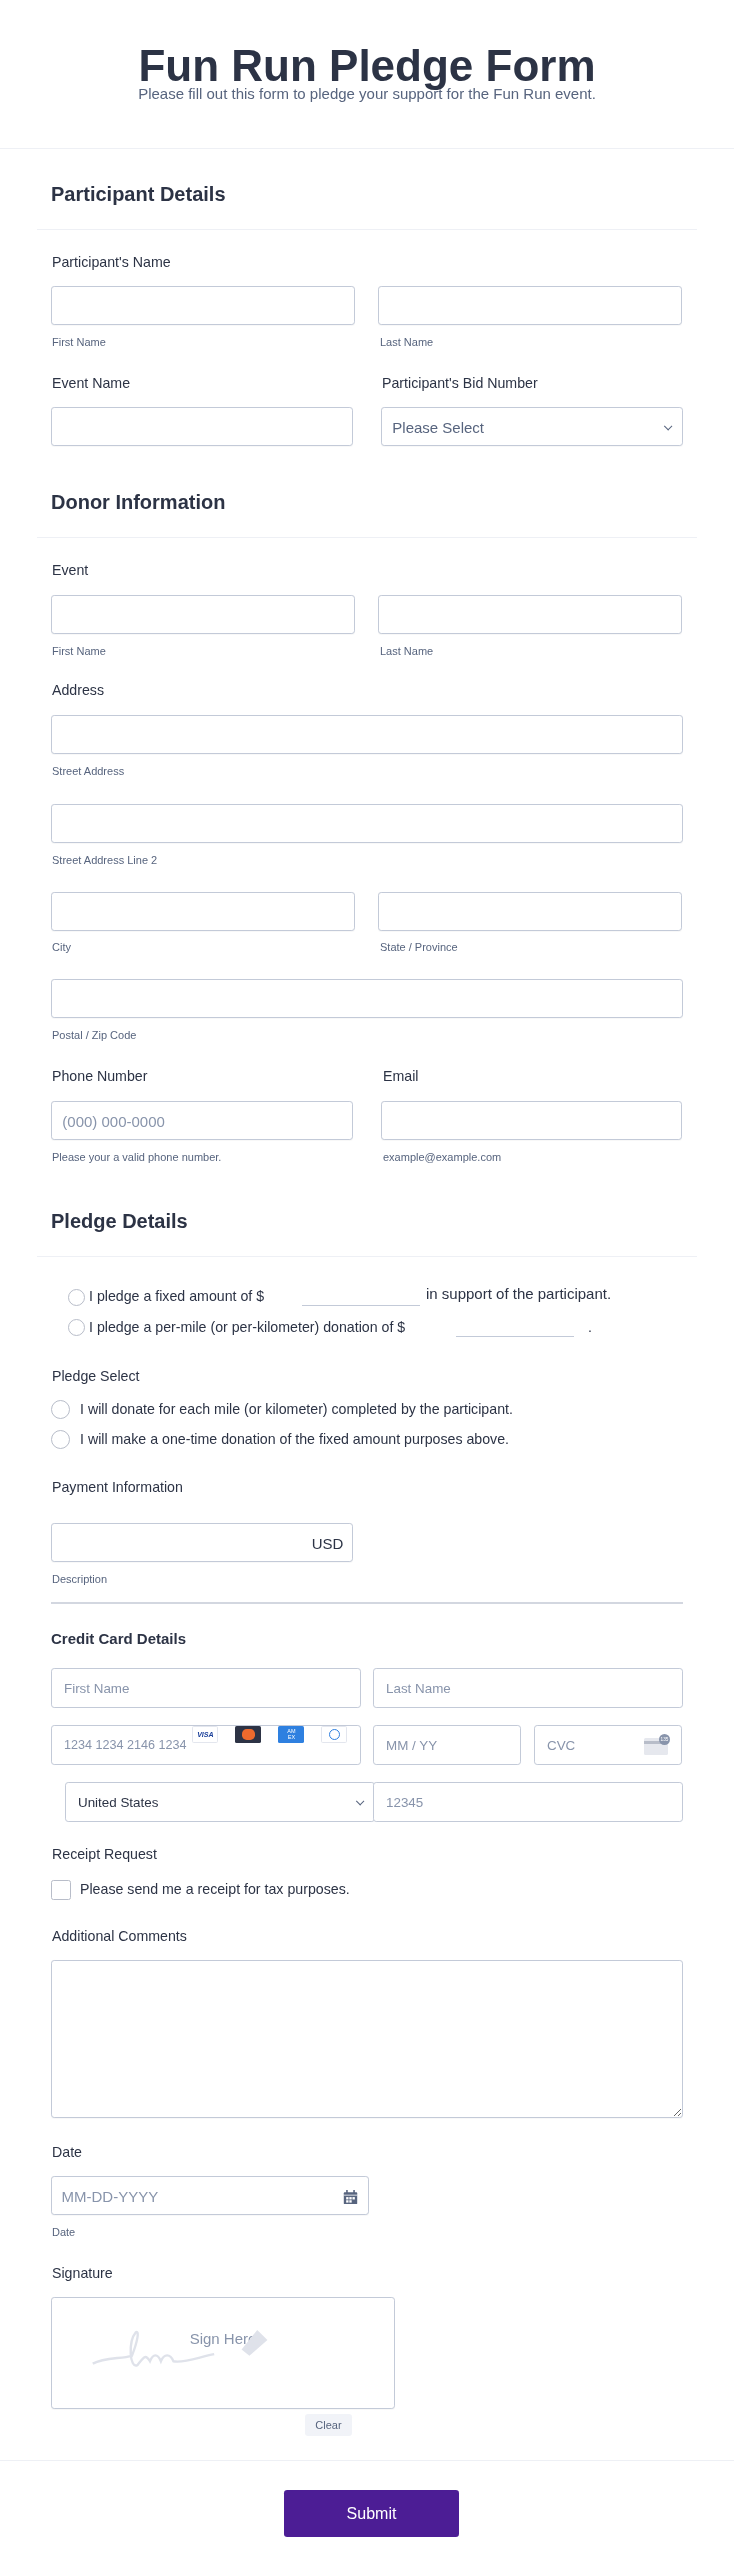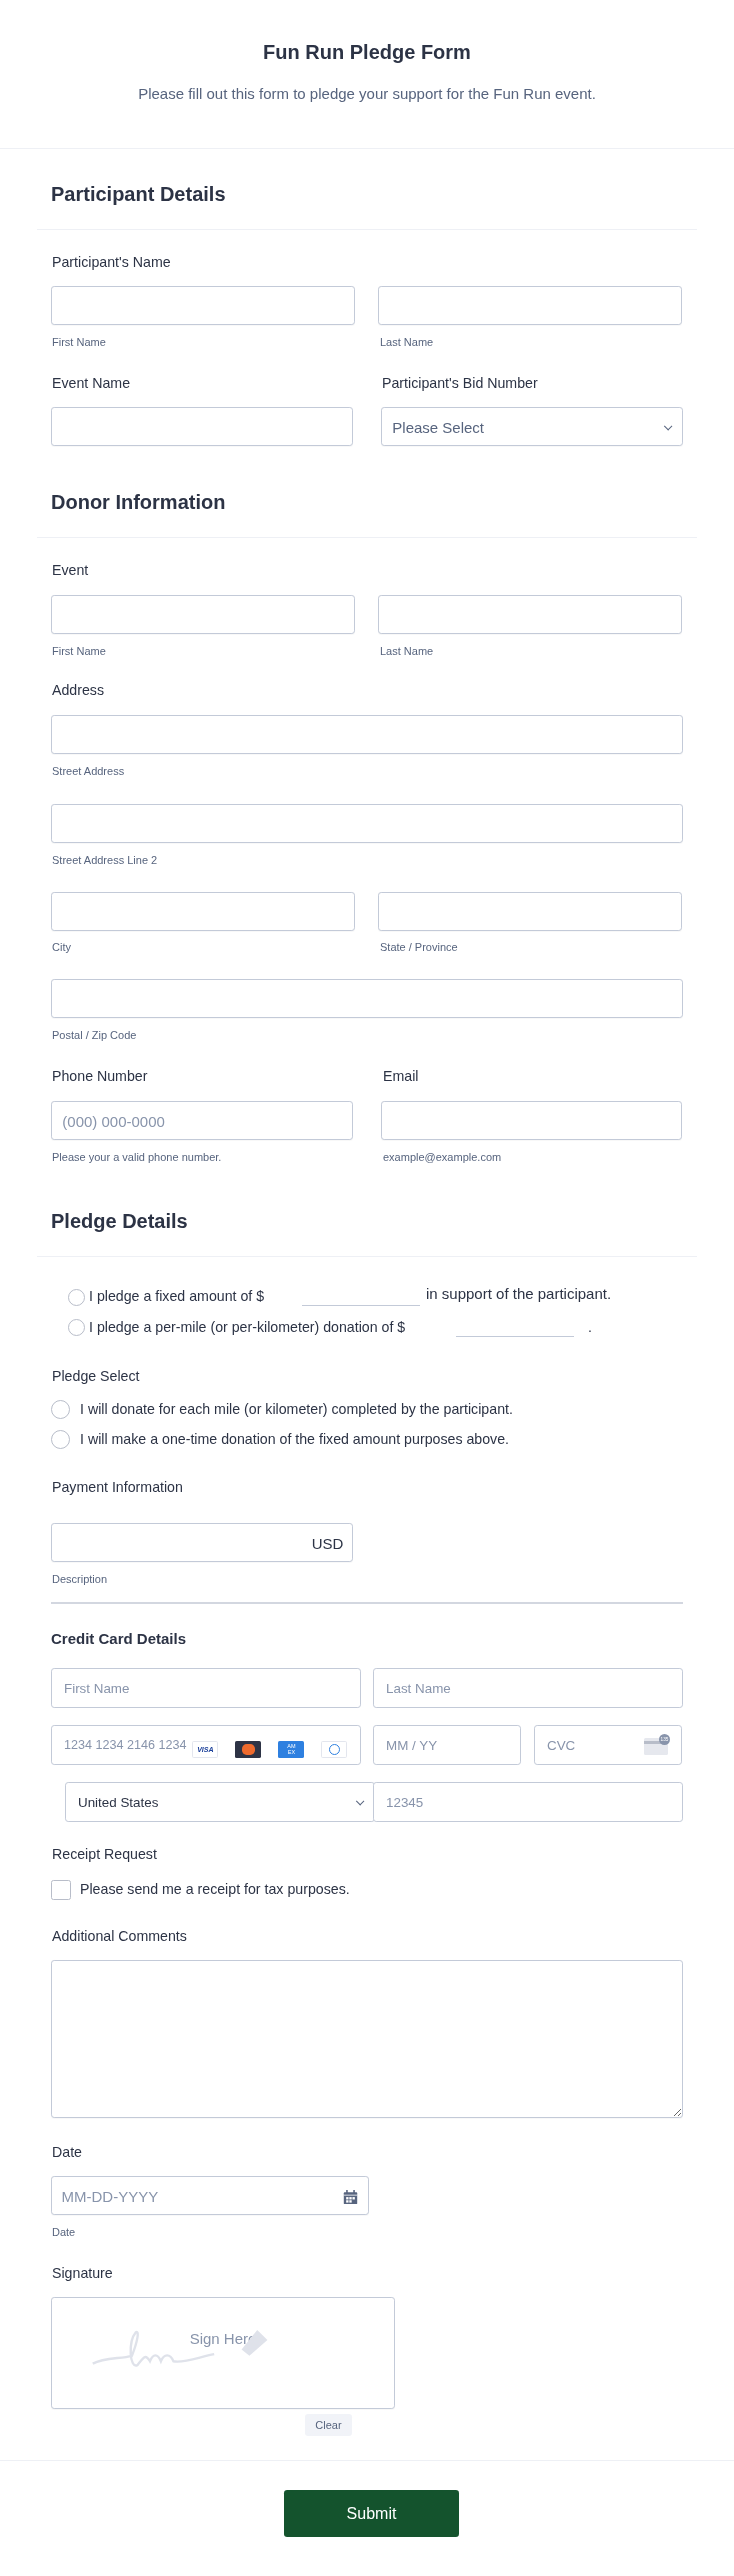--- a/index.html
+++ b/index.html
@@ -1,36 +1,36 @@
 <!DOCTYPE html>
 <html style="font-size:12.6px"><head>
 <meta charset="utf-8">
 <style>
   * { box-sizing: border-box; margin: 0; padding: 0; }
   html, body { width: 734px; background: #ffffff; }
   body { font-family: "Liberation Sans", "DejaVu Sans", sans-serif; color: #2c3345; position: relative; height: 2576px; }
   .abs { position: absolute; }
-  .title { left: 0; width: 734px; top: 41px; text-align: center; font-size: 20px; font-weight: bold; color: #2c3345; }
+  .title { left: 0; width: 734px; top: 41px; text-align: center; font-size: 44px; font-weight: bold; color: #2c3345; }
   .subtitle { left: 0; width: 734px; top: 85px; text-align: center; font-size: 15px; color: #57647e; }
   .hr-full { left: 0; width: 734px; height: 0.8px; background: #eef0f5; }
   .hr-inner { left: 37px; width: 660px; height: 0.8px; background: #eef0f5; }
   .section-title { left: 51px; font-size: 20px; font-weight: bold; color: #2c3345; }
   .label { left: 52px; font-size: 14.2px; color: #2c3345; }
   .label.right { left: 382px; }
   .input { border: 0.8px solid #c3cad8; border-radius: 3.2px; background: #fff; box-shadow: 0 0.8px 0.8px rgba(0,0,0,0.03); }
   .sub { font-size: 11px; color: #57647e; }
   .placeholder { font-size: 15px; color: #8894ab; position: absolute; left: 10.3px; top: 50%; transform: translateY(-50%); }
   .radio { width: 19px; height: 19px; border: 0.8px solid #b8bdc9; border-radius: 50%; background: #fff; }
   .radio.sm { width: 17.4px; height: 17.4px; }
   .opt-text { font-size: 14.2px; color: #2c3345; }
   .uline { height: 0.8px; background: #c3cad8; }
   .cc-input { border: 0.8px solid #c3cad8; border-radius: 3.2px; background:#fff; }
   .cc-ph { position:absolute; left: 12px; top: 50%; transform: translateY(-50%); font-size: 13.4px; color: #8894ab; }
   .chev { position:absolute; right: 11px; top: 50%; transform: translateY(-60%) rotate(45deg); width: 6.3px; height: 6.3px; border-right: 1.6px solid #57647e; border-bottom: 1.6px solid #57647e; }
-  .submit { background: #14532d; color: #fff; border: none; border-radius: 3.2px; font-size: 16px; font-family: "Liberation Sans", sans-serif; }
+  .submit { background: #4c1d95; color: #fff; border: none; border-radius: 3.2px; font-size: 16px; font-family: "Liberation Sans", sans-serif; }
   .clear-btn { background: #f1f3f8; color: #57647e; border: none; border-radius: 3.2px; font-size: 11px; font-family: "Liberation Sans", sans-serif; }
 </style>
 </head>
 <body>
 
 <div class="abs title">Fun Run Pledge Form</div>
 <div class="abs subtitle">Please fill out this form to pledge your support for the Fun Run event.</div>
 <div class="abs hr-full" style="top:148px"></div>
 
 <div class="abs section-title" style="top:183px">Participant Details</div>
@@ -110,21 +110,21 @@
 
 <div class="abs cc-input" style="left:51px;top:1668px;width:310px;height:40px">
   <span class="cc-ph">First Name</span>
 </div>
 <div class="abs cc-input" style="left:373px;top:1668px;width:310px;height:40px">
   <span class="cc-ph">Last Name</span>
 </div>
 
 <div class="abs cc-input" style="left:51px;top:1725px;width:310px;height:40px">
   <span class="cc-ph" style="font-size:12.6px">1234 1234 2146 1234</span>
-  <div style="position:absolute;right:12.6px;top:15px;display:flex;gap:17px">
+  <div style="position:absolute;right:12.6px;top:0;display:flex;gap:17px">
     <div style="width:26px;height:17.4px;border:0.8px solid #e3e6ee;border-radius:1.6px;background:#fff;font-size:7.1px;font-weight:bold;color:#1a3f9a;display:flex;align-items:center;justify-content:center;font-style:italic">VISA</div>
     <div style="width:26px;height:17.4px;border-radius:1.6px;background:#2d3345;display:flex;align-items:center;justify-content:center">
         <div style="width:12.6px;height:11px;border-radius:4.7px;background:#ee6a2d"></div>
       </div>
     <div style="width:26px;height:17.4px;border-radius:1.6px;background:#2e80e0;font-size:5.5px;color:#fff;display:flex;align-items:center;justify-content:center;line-height:5.5px;text-align:center">AM<br>EX</div>
     <div style="width:26px;height:17.4px;border:0.8px solid #e3e6ee;border-radius:1.6px;background:#fff;display:flex;align-items:center;justify-content:center">
         <div style="width:11px;height:11px;border-radius:50%;border:1.6px solid #2e80e0"></div>
       </div>
   </div>
 </div>

